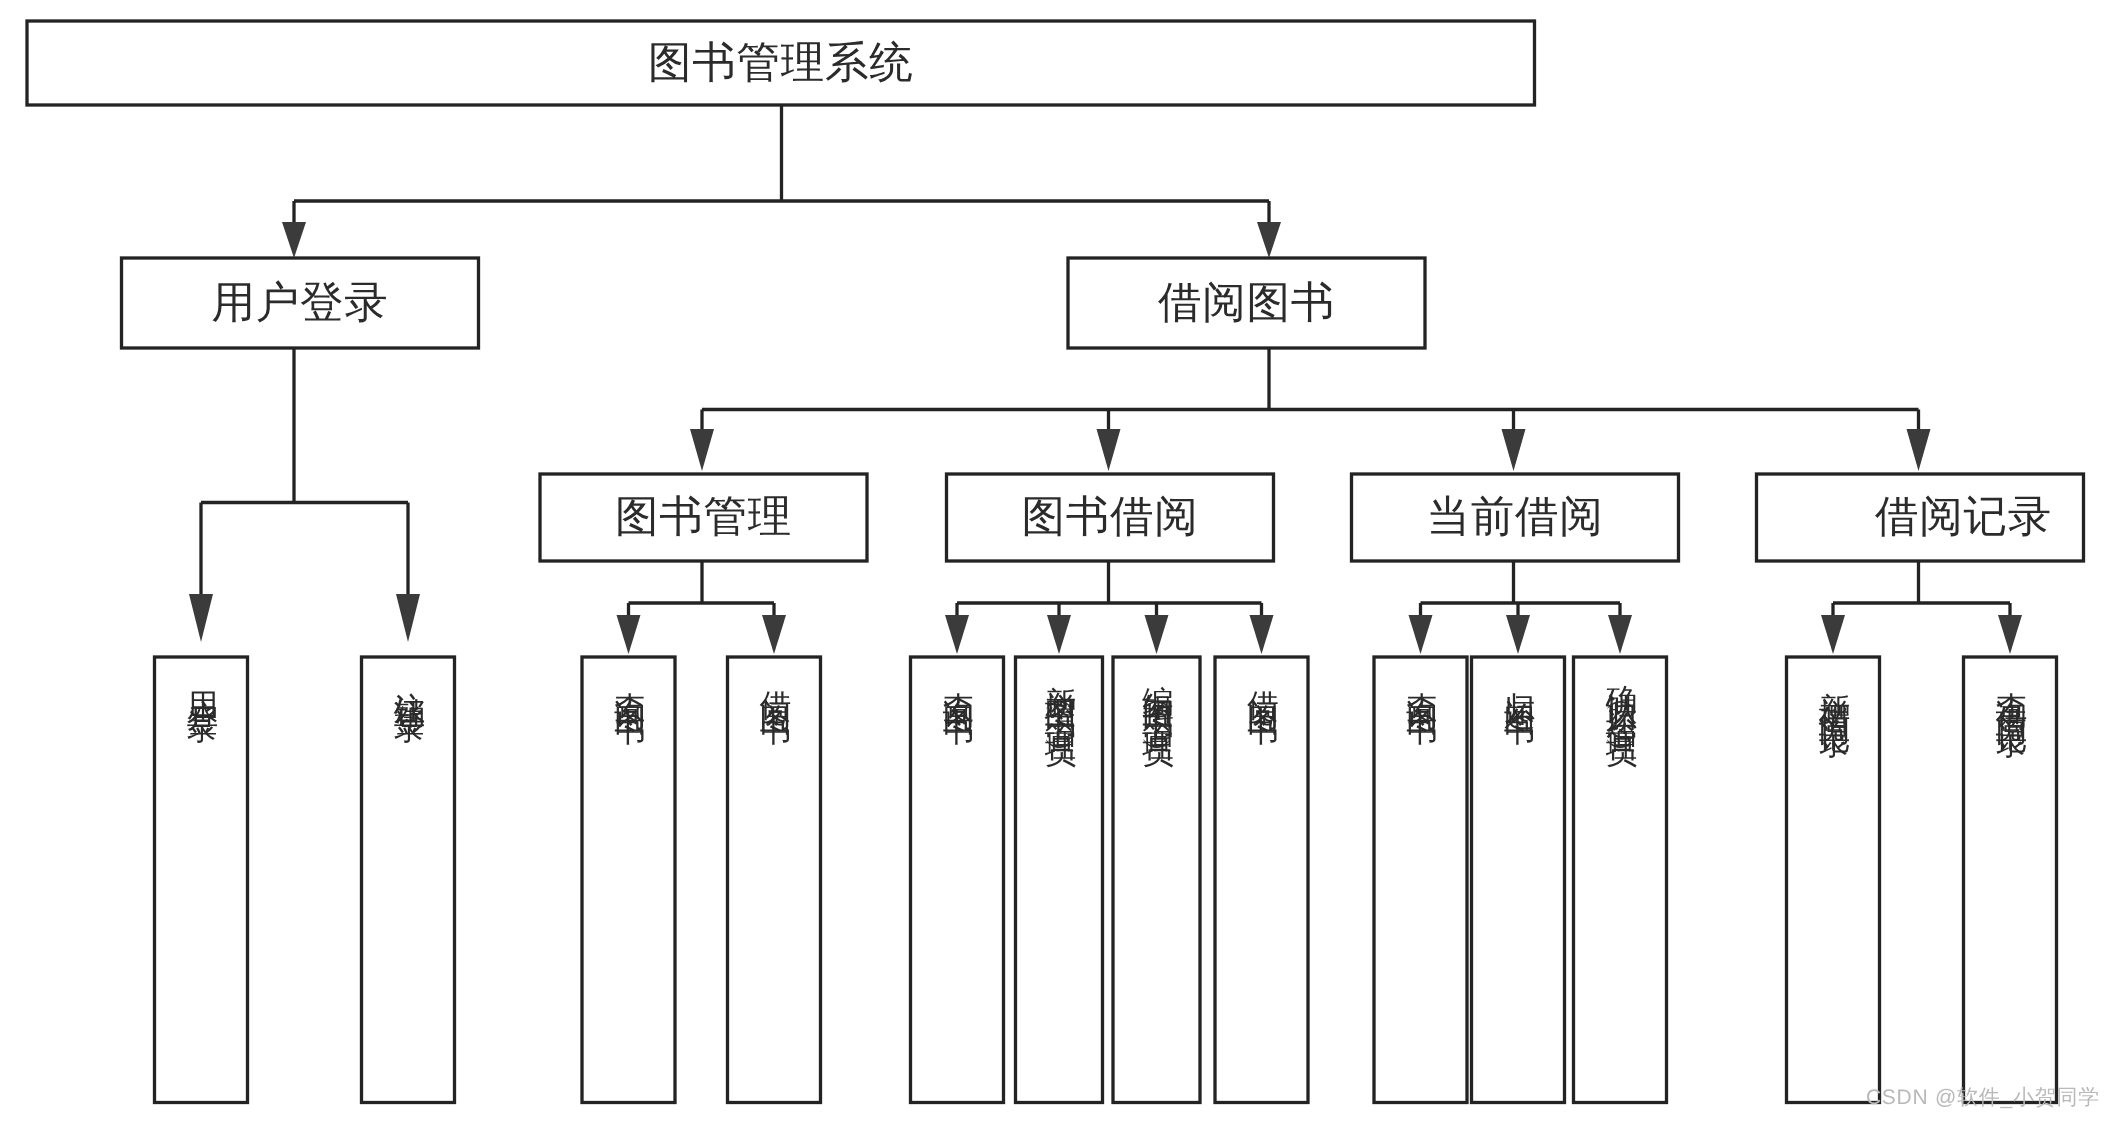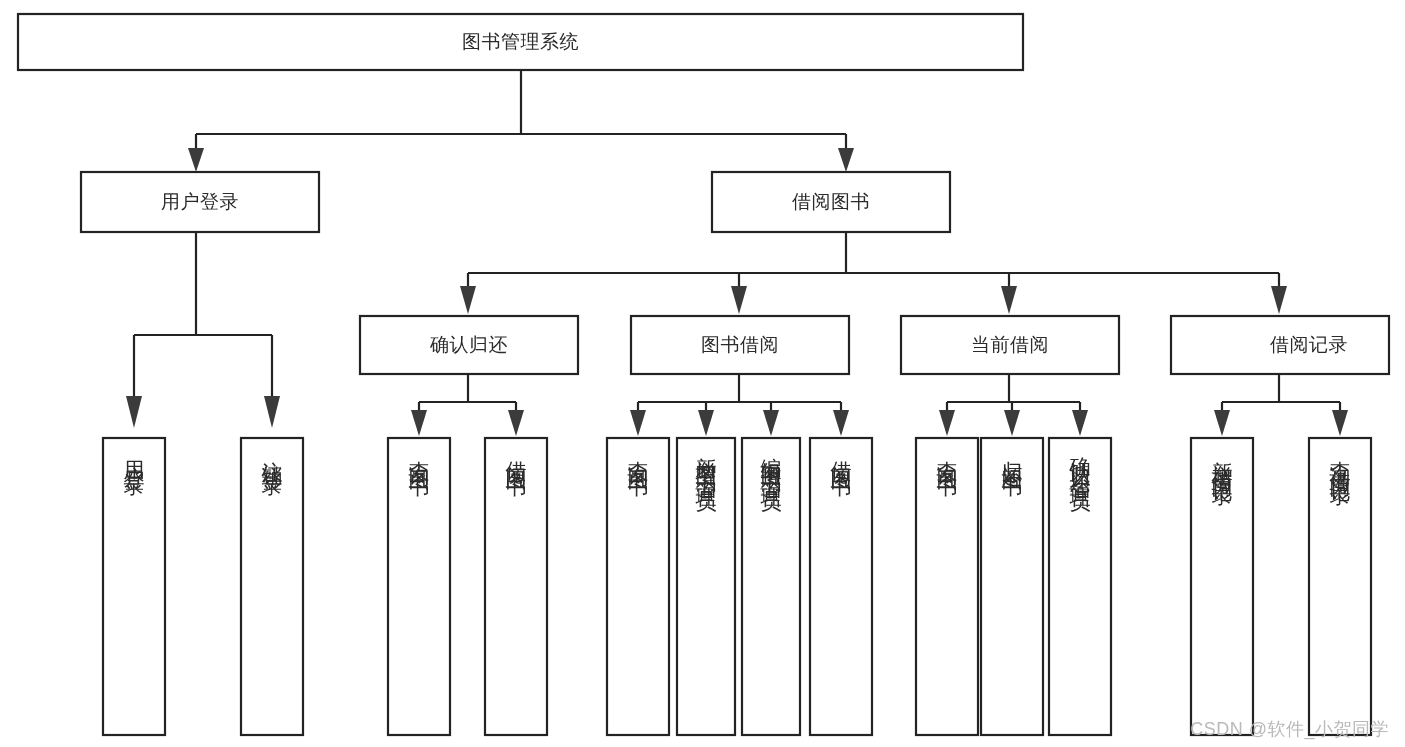--- a/index.html
+++ b/index.html
@@ -42,40 +42,40 @@
     position: absolute;
     display: flex;
     align-items: center;
     justify-content: center;
     color: #2b2b2b;
     font-family: "Liberation Sans", "DejaVu Sans", sans-serif;
     pointer-events: none;
     text-align: center;
   }
   .label-horizontal {
-    font-size: 19px;
+    font-size: 29px;
     letter-spacing: 0.5px;
     line-height: 1.2;
   }
   .label-vertical {
     writing-mode: vertical-rl;
     text-orientation: upright;
     font-size: 21px;
     letter-spacing: 5px;
     line-height: 1.05;
     justify-content: flex-start;
     align-items: center;
     padding-top: 6px;
     box-sizing: border-box;
   }
   .watermark {
     position: absolute;
-    right: 16px;
+    right: 5px;
     bottom: 6px;
-    font-size: 18px;
+    font-size: 14px;
     color: #b9b9b9;
     font-family: "Liberation Sans", "DejaVu Sans", sans-serif;
     white-space: nowrap;
     letter-spacing: 0.5px;
   }
 </style>
 </head>
 <body>
 
 <div id="diagram-root">
@@ -182,21 +182,21 @@
     <rect class="node-box" x="1191" y="438" width="62" height="297"></rect>
     <rect class="node-box" x="1309" y="438" width="62" height="297"></rect>
   </svg>
 
   <div class="node-label label-horizontal" style="left:18px; top:14px; width:1005px; height:56px;">图书管理系统</div>
 
   <div class="node-label label-horizontal" style="left:81px; top:172px; width:238px; height:60px;">用户登录</div>
 
   <div class="node-label label-horizontal" style="left:712px; top:172px; width:238px; height:60px;">借阅图书</div>
 
-  <div class="node-label label-horizontal" style="left:360px; top:316px; width:218px; height:58px;">确认归还</div>
+  <div class="node-label label-horizontal" style="left:360px; top:316px; width:218px; height:58px;">图书管理</div>
 
   <div class="node-label label-horizontal" style="left:901px; top:316px; width:218px; height:58px;">当前借阅</div>
 
   <div class="node-label label-horizontal" style="left:631px; top:316px; width:218px; height:58px;">图书借阅</div>
 
   <div class="node-label label-horizontal" style="left:1171px; top:316px; width:218px; height:58px;padding-left:29px;">借阅记录</div>
 
   <div class="node-label label-vertical" style="left:103px; top:438px; width:62px; height:297px;">用户登录</div>
 
   <div class="node-label label-vertical" style="left:241px; top:438px; width:62px; height:297px;">注销登录</div>

